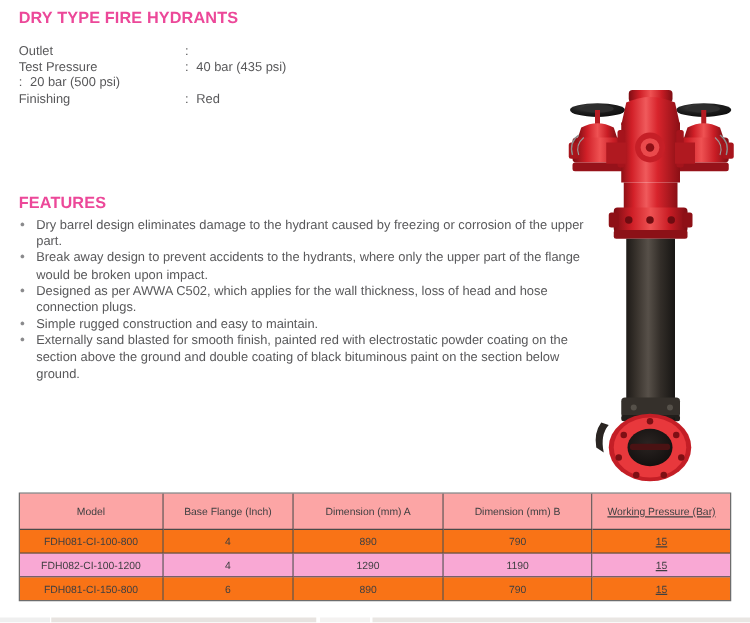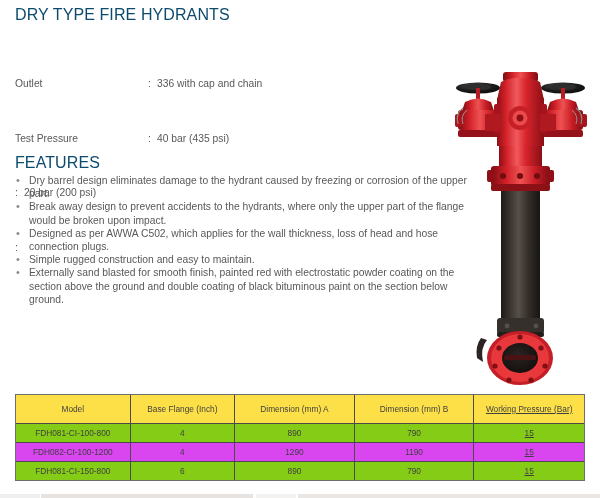--- a/index.html
+++ b/index.html
@@ -9,32 +9,32 @@
     font-family:"Liberation Sans","DejaVu Sans",sans-serif;
     color:#58585a;
     overflow:hidden;
     position:relative;
   }
   .page{position:relative;width:600px;height:498px;}
 
   
   .section-title{
     position:absolute;
-    color:#0c4a6e;
-    font-size:16px;
-    font-weight:400;
+    color:#ec4899;
+    font-size:13px;
+    font-weight:700;
     letter-spacing:.1px;
     white-space:nowrap;
   }
   #title-main{left:15px;top:6px;}
   #title-features{left:15px;top:154px;}
 
   
   .specs{position:absolute;left:15px;top:36px;width:445px;font-size:10.3px;line-height:12.6px;}
-  .spec-row{display:flex;align-items:flex-start;margin-top:42px;}
+  .spec-row{display:flex;align-items:flex-start;}
   .spec-label{width:133px;flex:0 0 133px;}
   .spec-colon{width:9px;flex:0 0 9px;}
   .spec-value{flex:1 1 auto;}
   .spec-value div{white-space:nowrap;}
 
   
   .features{position:absolute;left:15px;top:174px;width:452px;font-size:10.3px;line-height:13.2px;}
   .feat{display:flex;align-items:flex-start;margin-bottom:0px;}
   .feat-bullet{
     flex:0 0 13px;width:13px;
@@ -65,27 +65,27 @@
     border-right:1.6px solid #4a4a4a;
     border-bottom:1.6px solid #4a4a4a;
     text-align:center;
     padding:0 2px;
     font-weight:normal;
     line-height:10.5px;
   }
   .spec-table th:last-child,.spec-table td:last-child{border-right:none;text-decoration:underline;}
   .spec-table tr:last-child td{border-bottom:none;}
   .spec-table thead th{
-    background:#fde047;
+    background:#fca5a5;
     height:28px;
     vertical-align:middle;
   }
   .spec-table tbody td{height:18px;vertical-align:middle;}
-  .spec-table tbody tr.alt td{background:#d946ef;}
-  .spec-table tbody tr:not(.alt) td{background:#84cc16;}
+  .spec-table tbody tr.alt td{background:#f9a8d4;}
+  .spec-table tbody tr:not(.alt) td{background:#f97316;}
   .col-model{width:115px;}
   .col-flange{width:105px;}
   .col-dima{width:120px;}
   .col-dimb{width:120px;}
   .col-wp{width:110px;}
 
   
   .bottom-strip{position:absolute;left:0;top:494px;width:600px;height:4px;}
   .bs-a{position:absolute;left:0;top:0;width:40px;height:4px;background:#efefef;}
   .bs-b{position:absolute;left:41px;top:0;width:212px;height:4px;background:#e7e3e0;}
@@ -97,38 +97,41 @@
 
 <div class="page">
 
   <div class="section-title" id="title-main">DRY TYPE FIRE HYDRANTS</div>
 
   <div class="specs">
       <div class="spec-row">
         <div class="spec-label">Outlet</div>
         <div class="spec-colon">:</div>
         <div class="spec-value">
-          <div>336 with cap and chain</div>
         </div>
       </div>
       <div class="spec-row">
         <div class="spec-label">Test Pressure</div>
         <div class="spec-colon">:</div>
         <div class="spec-value">
           <div>40 bar (435 psi)</div>
         </div>
       </div>
       <div class="spec-row">
         <div class="spec-colon">:</div>
         <div class="spec-value">
-          <div>20 bar (200 psi)</div>
+          <div>20 bar (500 psi)</div>
         </div>
       </div>
       <div class="spec-row">
+        <div class="spec-label">Finishing</div>
         <div class="spec-colon">:</div>
+        <div class="spec-value">
+          <div>Red</div>
+        </div>
       </div>
     </div>
 
   <div class="section-title" id="title-features">FEATURES</div>
 
   <div class="features">
       <div class="feat">
         <div class="feat-bullet">•</div>
         <div class="feat-text">Dry barrel design eliminates damage to the hydrant caused by freezing or corrosion of the upper part.</div>
       </div>

